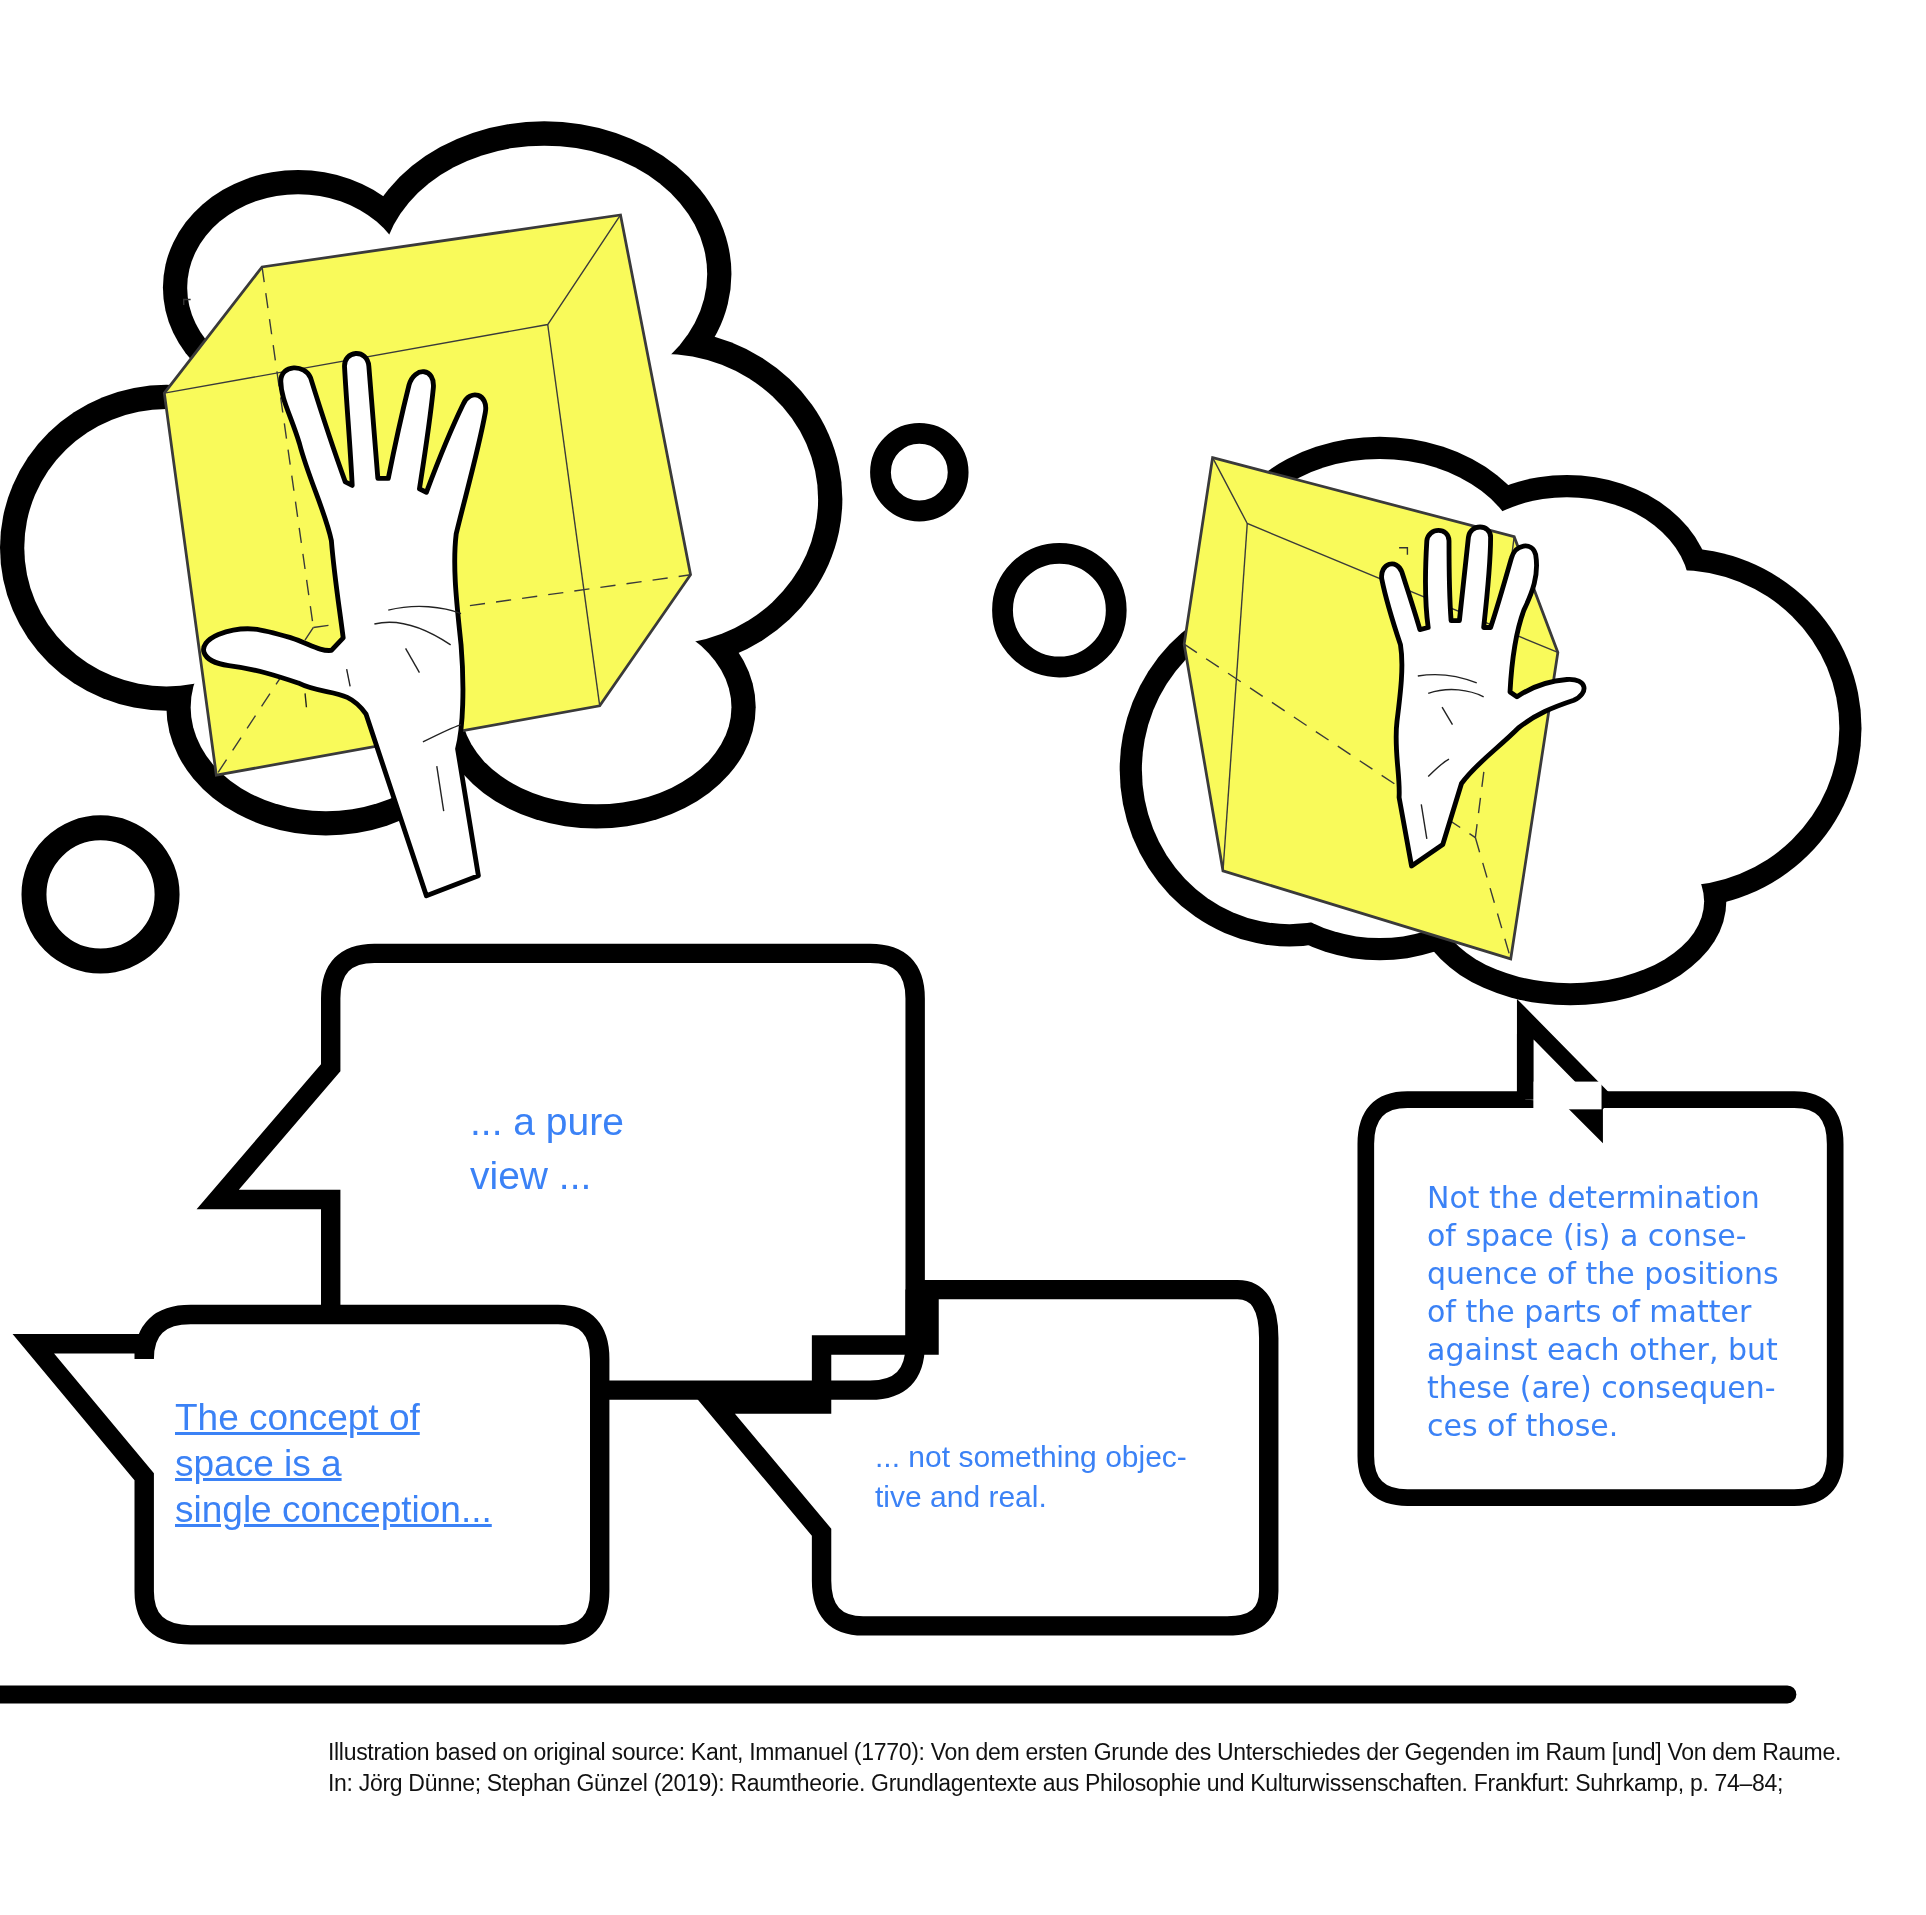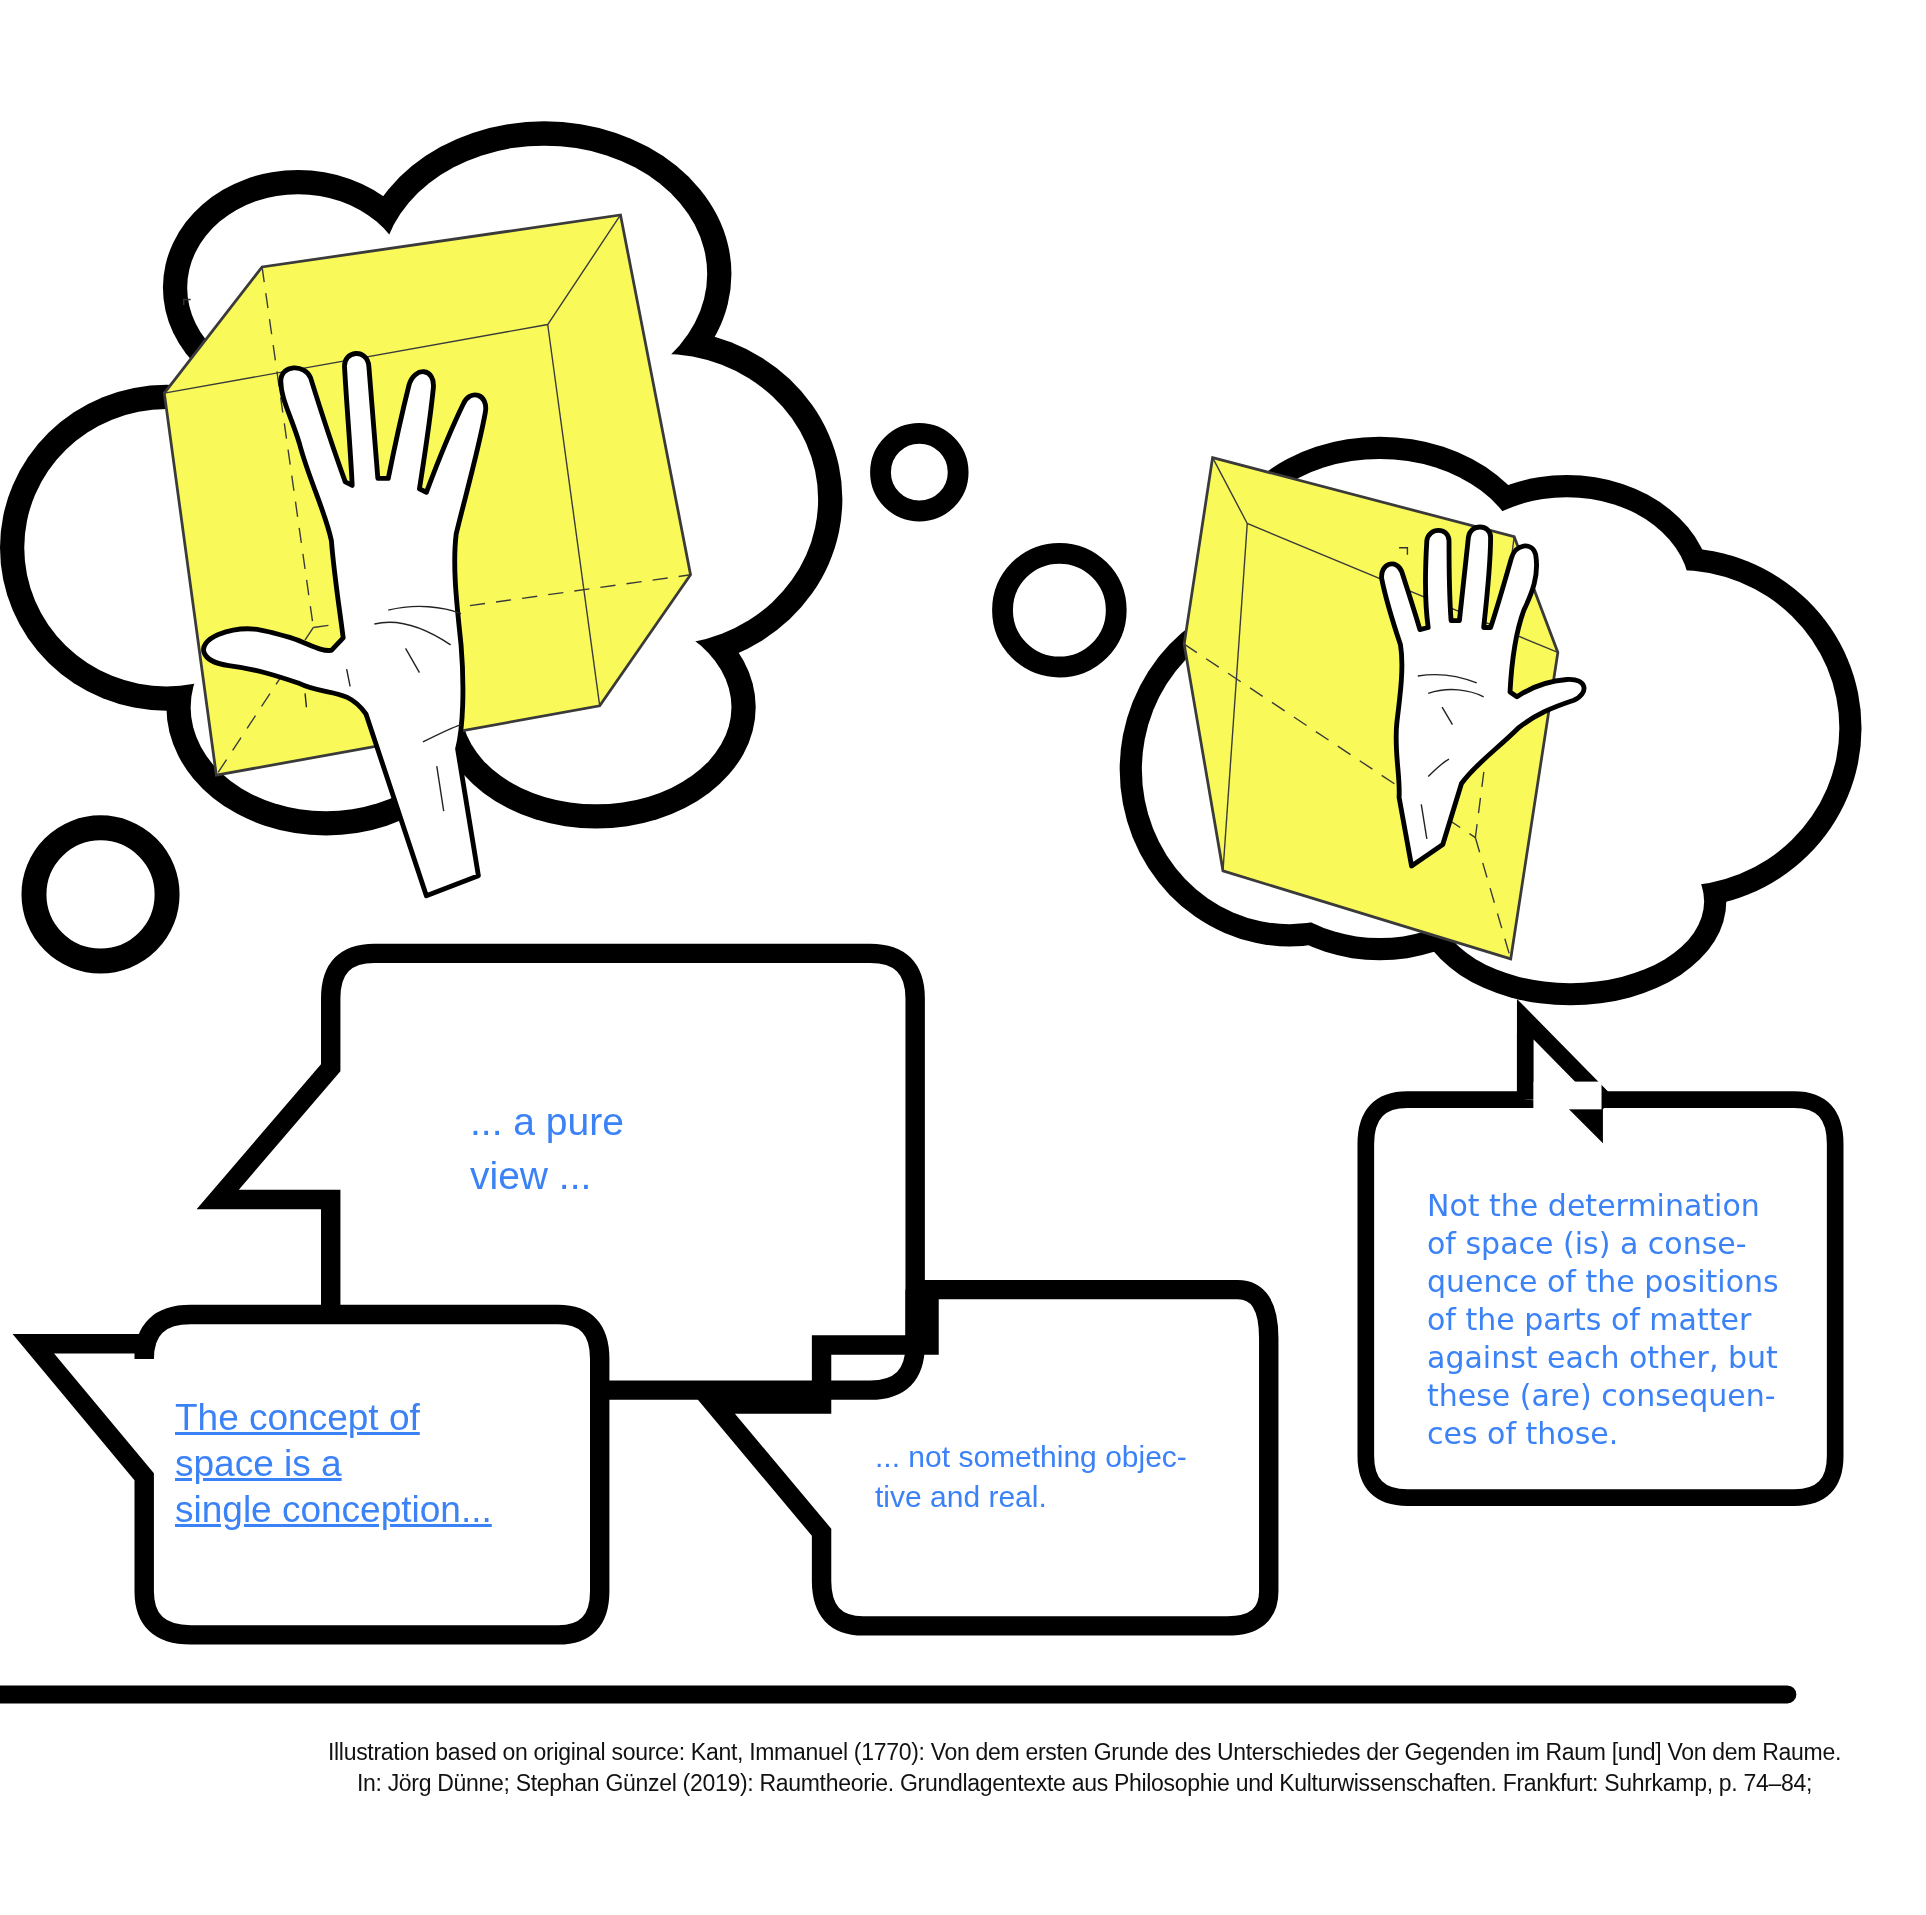--- a/index.html
+++ b/index.html
@@ -8,26 +8,26 @@
   .bubble-text {
     position: absolute;
     font-family: "Liberation Sans", "DejaVu Sans", sans-serif;
     color: #3b82f6;
     white-space: pre-line;
     margin: 0;
   }
   .t-pure { left: 470px; top: 1095px; font-size: 39px; line-height: 54px; }
   .t-concept { left: 175px; top: 1395px; font-size: 37px; line-height: 46px; text-decoration: underline; }
   .t-objective { left: 875px; top: 1437px; font-size: 30px; line-height: 40px; }
-  .t-determination { left: 1427px; top: 1179px; font-size: 30px; line-height: 38px; font-family: "DejaVu Sans", sans-serif; margin-top: 8px; }
+  .t-determination { left: 1427px; top: 1179px; font-size: 30px; line-height: 38px; font-family: "DejaVu Sans", sans-serif; }
   .caption {
     position: absolute;
     right: 85px;
     top: 1737px;
-    text-align: center;
+    text-align: left;
     font-family: "Liberation Sans", sans-serif;
     font-size: 23px;
     line-height: 30.5px;
     color: #111;
     letter-spacing: -0.3px;
   }
   .caption div { white-space: nowrap; }
 </style>
 </head>
 <body>

